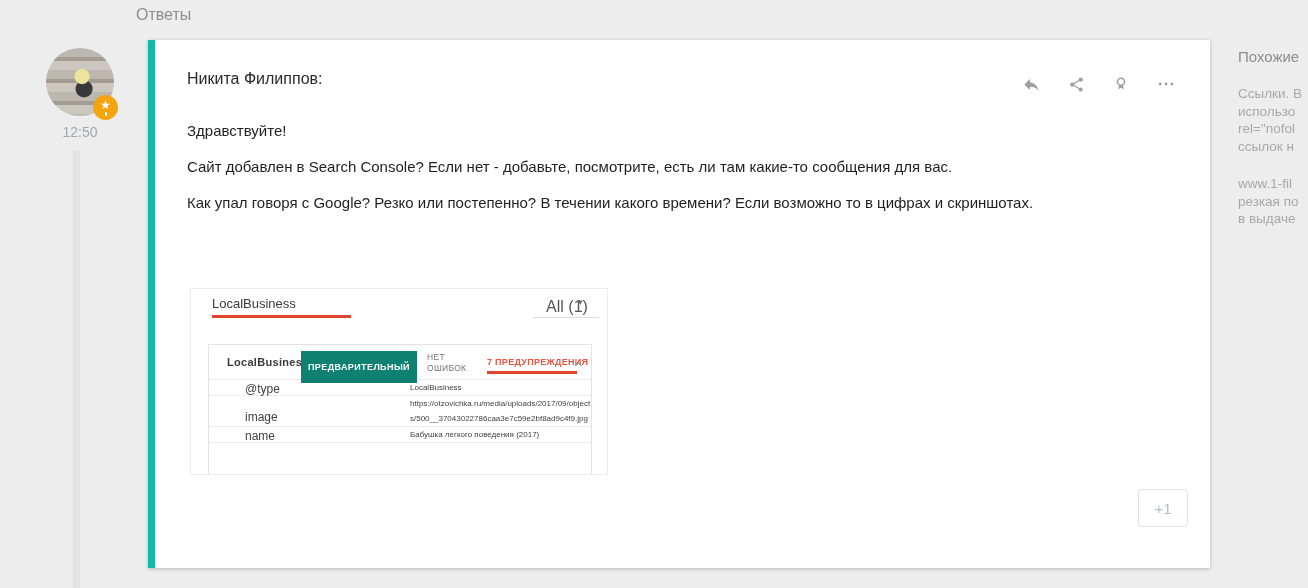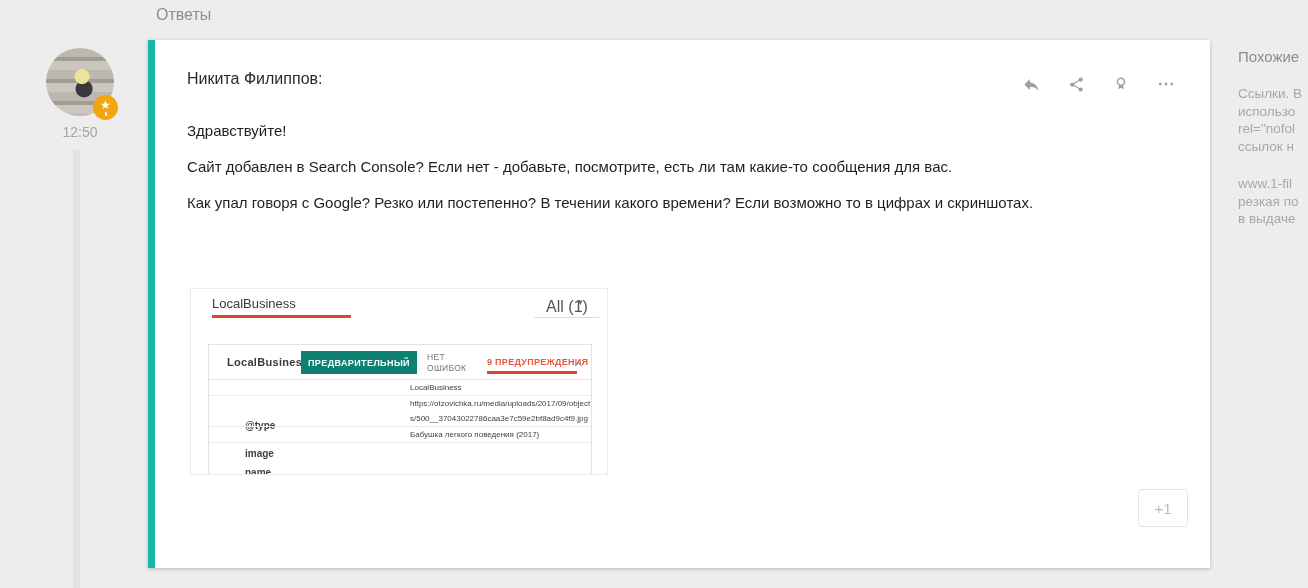--- a/index.html
+++ b/index.html
@@ -1,20 +1,20 @@
 <!DOCTYPE html>
 <html><head>
 <meta charset="utf-8">
 <style>
   * { margin:0; padding:0; box-sizing:border-box; }
   html,body { background:#ededed; }
   body { font-family:"Liberation Sans", sans-serif; }
   #stage { position:relative; width:1308px; height:588px; overflow:hidden; background:#ededed; }
 
-  .page-title { position:absolute; left:156px; top:6px; font-size:16px; color:#8e8e8e; }
+  .page-title { position:absolute; left:136px; top:6px; font-size:16px; color:#8e8e8e; }
 
   .timeline { position:absolute; left:73px; top:150px; width:7px; height:438px; background:#e3e3e3; }
 
   .avatar-wrap { position:absolute; left:46px; top:48px; width:68px; height:68px; }
   .avatar { width:68px; height:68px; border-radius:50%; overflow:hidden; cursor:pointer;
     background:
       radial-gradient(circle at 53% 42%, #ece49b 0 7px, rgba(0,0,0,0) 8px),
       radial-gradient(circle at 56% 60%, #39393b 0 8px, rgba(0,0,0,0) 9px),
       repeating-linear-gradient(180deg, #bcb7af 0 9px, #a19c94 9px 13px, #cbc6be 13px 22px);
   }
@@ -39,30 +39,30 @@
     border:1px solid #ececec; overflow:hidden; cursor:pointer; }
   .shot-title { position:absolute; left:21px; top:7px; font-size:13px; color:#3a3a3a; }
   .shot-title-underline { position:absolute; left:21px; top:26px; width:139px; height:3px; background:#e0442f; }
   .shot-filter { position:absolute; left:344px; top:9px; width:64px; font-size:16px; color:#555; text-align:center; }
   .shot-filter-caret { position:absolute; left:387px; top:8px; font-size:9px; color:#666; }
   .shot-filter-underline { position:absolute; left:343px; top:28px; width:65px; height:1px; background:#dcdcdc; }
 
   .panel { position:absolute; left:17px; top:55px; width:384px; height:132px; border:1px solid #e3e3e3; border-bottom:none; }
   .panel-head { position:relative; height:35px; border-bottom:1px solid #e8e8e8; }
   .ph-type { position:absolute; left:18px; top:11px; font-size:11px; font-weight:bold; color:#3a3a3a; letter-spacing:.3px; }
-  .ph-badge { position:absolute; left:92px; top:6px; width:116px; height:23px; background:#0e8173; color:#fff;
+  .ph-badge { position:absolute; left:92px; top:6px; width:116px; height:32px; background:#0e8173; color:#fff;
     font-size:9px; font-weight:bold; display:flex; align-items:center; justify-content:center; letter-spacing:.4px; }
   .ph-errors { position:absolute; left:218px; top:7px; font-size:8.5px; line-height:10.5px; color:#757575; letter-spacing:.3px; }
   .ph-warn { position:absolute; left:278px; top:12px; font-size:9px; font-weight:bold; color:#e8563f; letter-spacing:.3px; }
   .ph-warn-underline { position:absolute; left:278px; top:26px; width:90px; height:2.5px; background:#e0442f; }
   .ph-chevron { position:absolute; left:364px; top:11px; }
 
   .rows { position:relative; }
   .trow { position:relative; border-bottom:1px solid #ececec; min-height:15px; }
-  .tkey { position:absolute; left:36px; top:2px; font-size:10px; font-weight:bold; color:#3f3f3f;margin-top:38px; }
+  .tkey { position:absolute; left:36px; top:2px; font-size:12px; font-weight:normal; color:#3f3f3f; }
   .tval { margin-left:201px; width:182px; font-size:8px; line-height:15px; color:#3f3f3f; word-break:break-all; padding-top:0px; }
   .tval.wrapword { word-break:normal; }
 
   .plus-one { position:absolute; left:983px; top:449px; width:50px; height:38px; background:#fff;
     border:1px solid #e2e2e2; border-radius:4px; color:#aebfd6; font-size:15px;
     display:flex; align-items:center; justify-content:center; cursor:pointer; }
 
   .sidebar { position:absolute; left:1238px; top:48px; width:120px; }
   .sb-heading { font-size:15px; color:#8d8d8d; white-space:nowrap; margin-bottom:20px; }
   .sb-block { margin-bottom:20px; cursor:pointer; }
@@ -136,21 +136,21 @@
       <div class="shot-filter-underline"></div>
 
       <div class="panel">
         <div class="panel-head">
           <div class="ph-type">LocalBusiness</div>
           <div class="ph-badge">ПРЕДВАРИТЕЛЬНЫЙ</div>
           <div class="ph-errors">
             <div>НЕТ</div>
             <div>ОШИБОК</div>
           </div>
-          <div class="ph-warn">9 ПРЕДУПРЕЖДЕНИЯ</div>
+          <div class="ph-warn">7 ПРЕДУПРЕЖДЕНИЯ</div>
           <div class="ph-warn-underline"></div>
           <div class="ph-chevron">
             <svg width="11" height="11" viewBox="0 0 24 24">
                 <path d="M5 15l7-7 7 7" fill="none" stroke="#8a8a8a" stroke-width="2.4"></path>
               </svg>
           </div>
         </div>
         <div class="rows">
           <div class="trow">
             <div class="tkey">@type</div>

